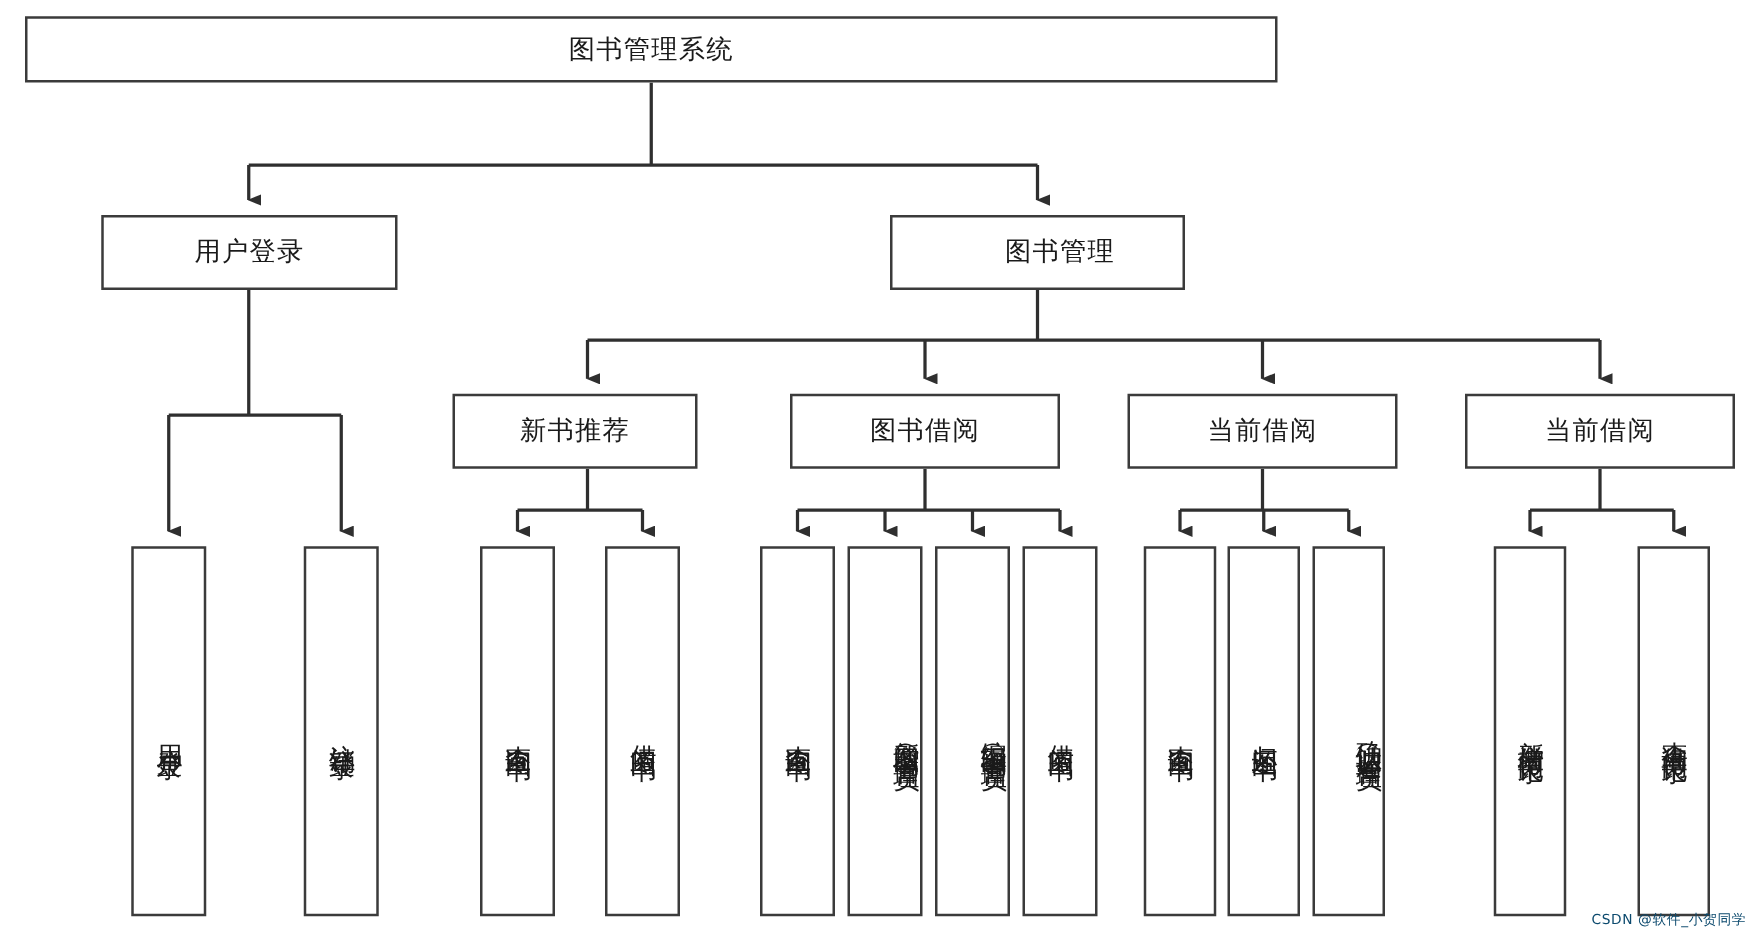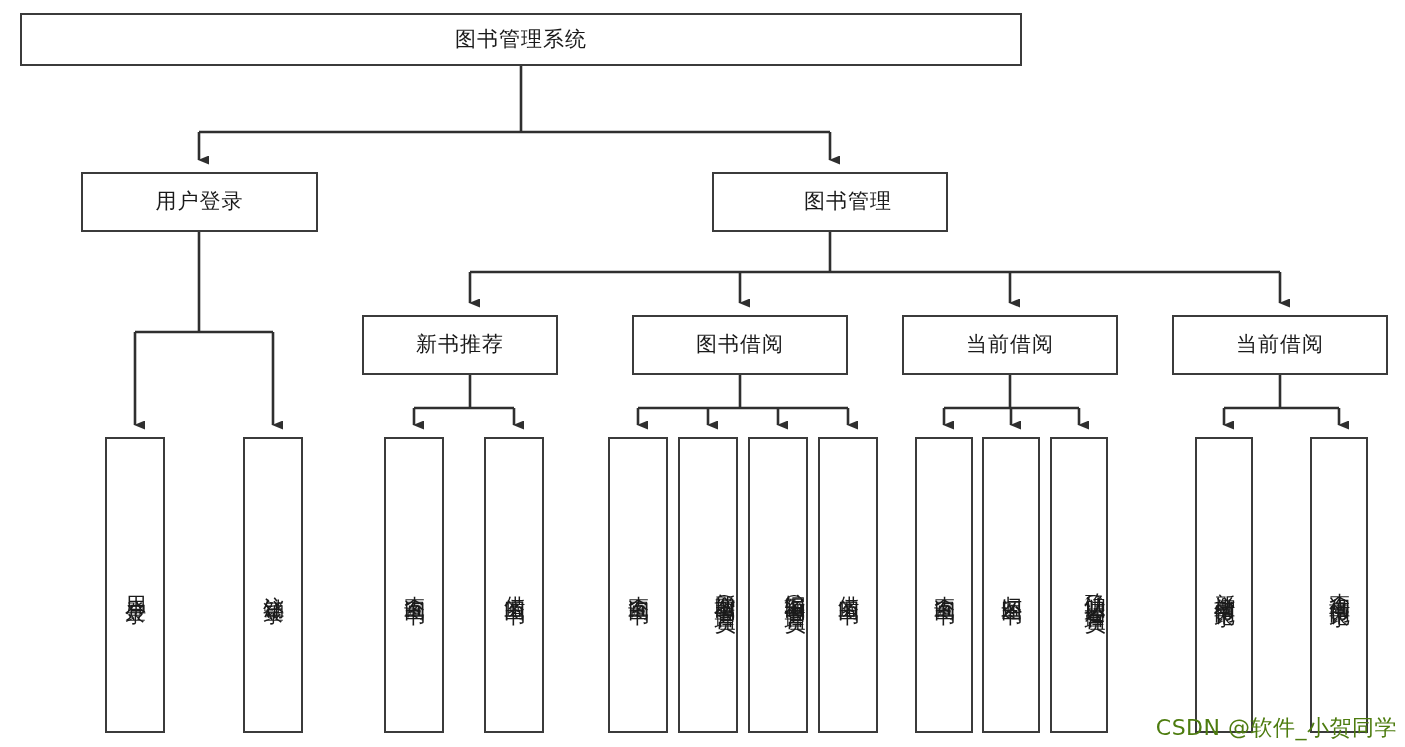--- a/index.html
+++ b/index.html
@@ -53,22 +53,22 @@
   }
   .node .lbl {
     display: block;
     line-height: 1.12;
     text-align: center;
   }
   #watermark {
     position: absolute;
     right: 8px;
     bottom: 4px;
-    font-size: 22px;
-    color: #4d7c0f;
+    font-size: 11px;
+    color: #0c4a6e;
     letter-spacing: 0.5px;
     white-space: nowrap;
     pointer-events: none;
   }
 </style>
 </head>
 <body>
 
 <div id="canvas">
 

